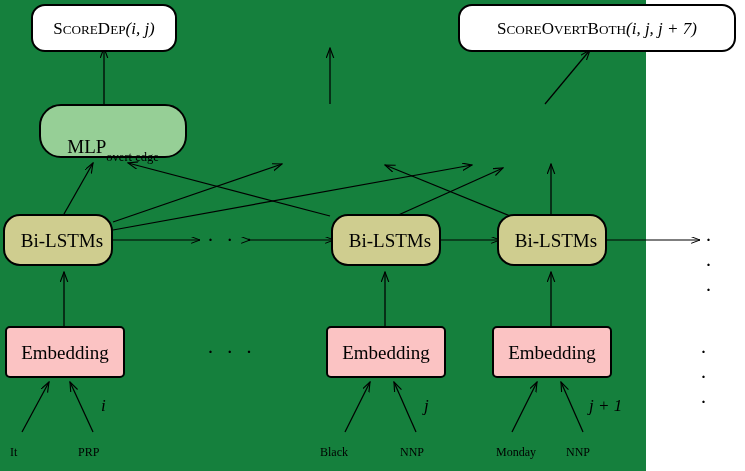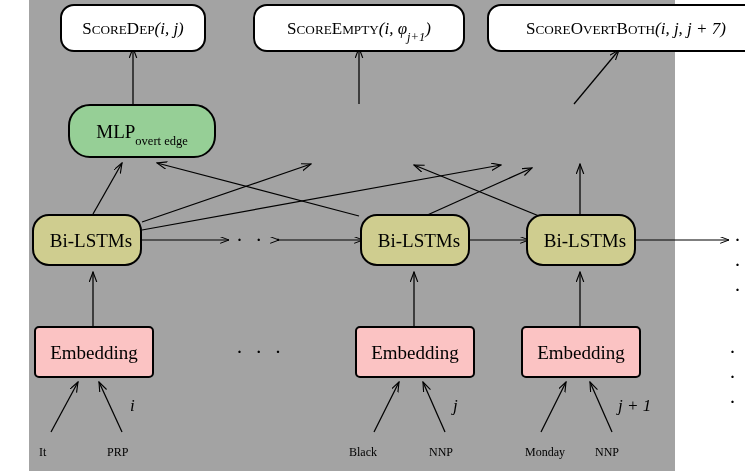--- a/index.html
+++ b/index.html
@@ -1,25 +1,25 @@
 <!DOCTYPE html>
 <html><head>
 <meta charset="utf-8">
 <style>
   html,body{margin:0;padding:0;background:#ffffff;}
   body{width:745px;height:471px;overflow:hidden;
        font-family:"Liberation Serif",serif;color:#000;}
-  #stage{position:relative;width:646px;height:471px;background:#a3a3a3;margin-left:29px;}
+  #stage{position:relative;width:646px;height:471px;background:#15803d;}
   svg#wires{position:absolute;left:0;top:0;width:745px;height:471px;}
 
   .node{position:absolute;display:flex;align-items:center;justify-content:center;
         box-sizing:border-box;border:2.2px solid #000;text-align:center;
         line-height:1;white-space:nowrap;}
   .node.score{background:#ffffff;border-radius:14px;font-size:17px;height:48px;}
-  .node.mlp{background:#96cf96;border-radius:22px;font-size:19px;height:54px;}
+  .node.mlp{background:#96cf96;border-radius:22px;font-size:19px;height:54px;align-items:flex-end;}
   .node.lstm{background:#cfcd8f;border-radius:17px;font-size:19px;height:52px;padding-left:8px;}
   .node.emb{background:#fbc3c3;border-radius:5px;font-size:19px;height:52px;}
 
   .sc{font-variant:small-caps;}
   .caps{font-size:17px;}
   .smallcap{font-size:13.2px;}
   .it{font-style:italic;}
   sub.sfx{font-size:12.5px;line-height:0;position:relative;top:3px;
           font-family:"Liberation Serif",serif;}
   .ell{position:absolute;font-size:21px;letter-spacing:3.5px;color:#000;}
@@ -72,25 +72,20 @@
       <line x1="602" y1="240" x2="700" y2="240" marker-end="url(#ah)" marker-start="url(#ah)"></line>
     </g>
   </svg>
 
   <div class="node score" style="left:31px;top:4px;width:146px;">
     <span>
       <span class="sc"><span class="caps">S</span><span class="smallcap">CORE</span><span class="caps">D</span><span class="smallcap">EP</span></span><span class="it">(i, j)</span>
     </span>
   </div>
 
-  <div class="node score" style="left:224px;top:4px;width:212px;">
-    <span>
-      <span class="sc"><span class="caps">S</span><span class="smallcap">CORE</span><span class="caps">E</span><span class="smallcap">MPTY</span></span><span class="it">(i,&nbsp;φ<sub class="sfx">j+1</sub>)</span>
-    </span>
-  </div>
 
   <div class="node score" style="left:458px;top:4px;width:278px;">
     <span>
       <span class="sc"><span class="caps">S</span><span class="smallcap">CORE</span><span class="caps">O</span><span class="smallcap">VERT</span><span class="caps">B</span><span class="smallcap">OTH</span></span><span class="it">(i, j, j + 7)</span>
     </span>
   </div>
 
   <div class="node mlp" style="left:39px;top:104px;width:148px;">
     <span>
       <span>MLP</span><sub class="sfx">overt edge</sub>

